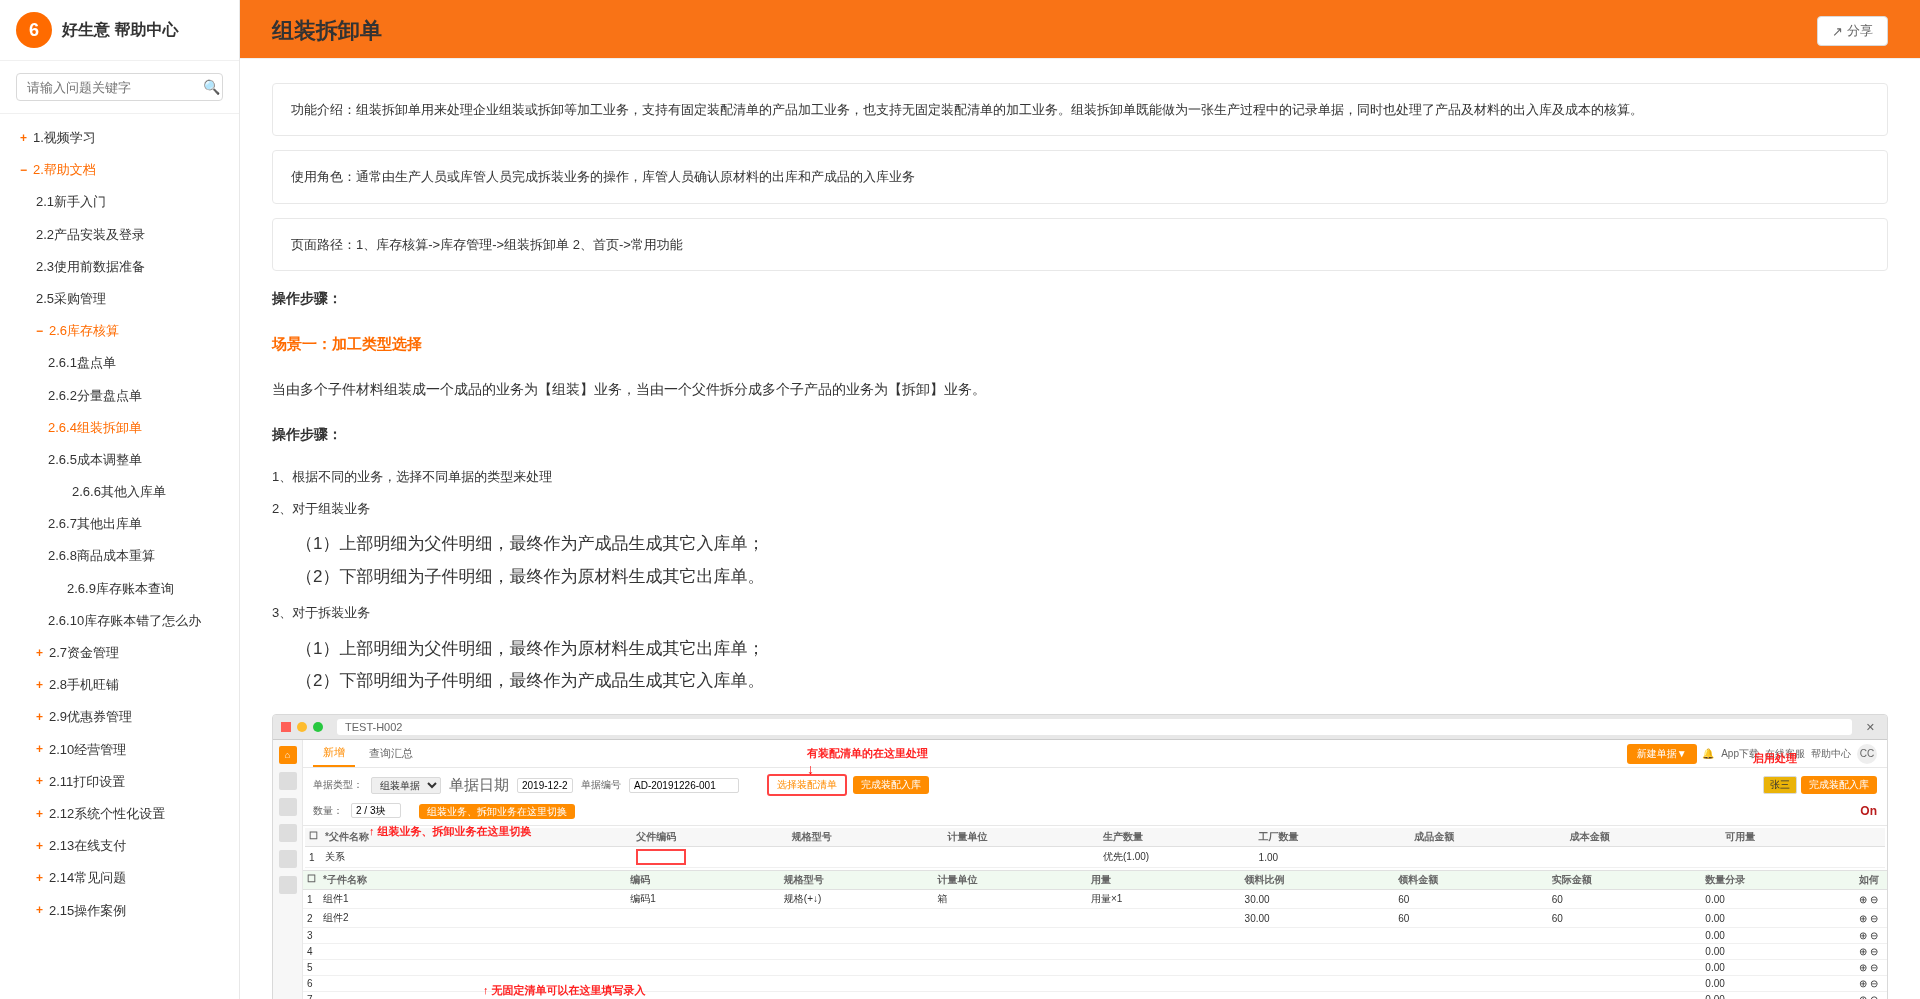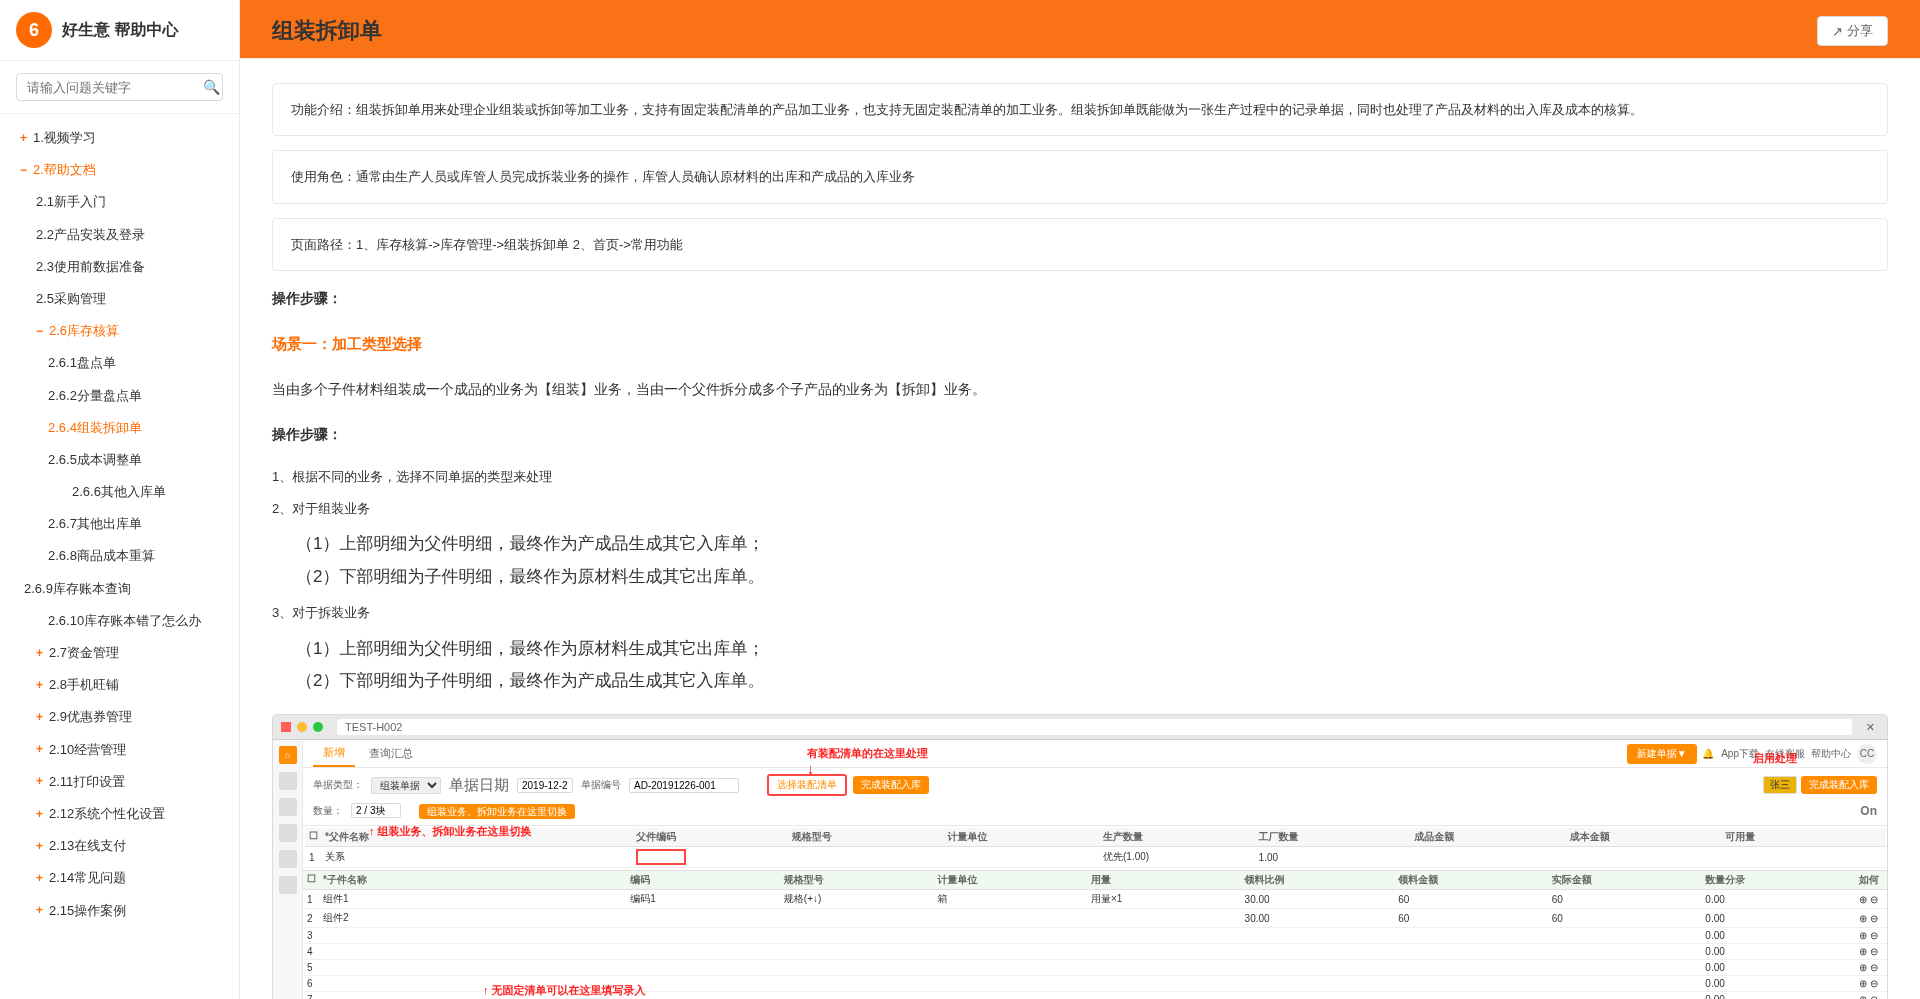--- a/index.html
+++ b/index.html
@@ -237,21 +237,21 @@
     </div>
     <div class="nav-item sub" style="padding-left: 72px;">
       <span>2.6.6其他入库单</span>
     </div>
     <div class="nav-item sub" style="padding-left: 48px;">
       <span>2.6.7其他出库单</span>
     </div>
     <div class="nav-item sub" style="padding-left: 48px;">
       <span>2.6.8商品成本重算</span>
     </div>
-    <div class="nav-item sub" style="padding-left: 24px;">
+    <div class="nav-item sub" style="padding-left: 67px;">
       <span>2.6.9库存账本查询</span>
     </div>
     <div class="nav-item sub" style="padding-left: 48px;">
       <span>2.6.10库存账本错了怎么办</span>
     </div>
     <div class="nav-item sub">
       <span class="plus-icon">+</span>
       <span>2.7资金管理</span>
     </div>
     <div class="nav-item sub">
@@ -454,21 +454,21 @@
                   <span>组装业务、拆卸业务在这里切换</span>
                 </span>
                 
                 <div style="position: absolute; bottom: -20px; left: -40px; color: #ff2222; font-size: 11px; font-weight: bold; white-space: nowrap;">
                   <span style="color: #ff0000;">↑</span>
                   <span>组装业务、拆卸业务在这里切换</span>
                 </div>
               </div>
 
               <div style="margin-left: auto; font-size: 10px; color: #333; display: flex; align-items: center; gap: 4px;">
-                <span style="font-size: 12px; font-weight: bold; color: #737373;">On</span>
+                <span style="font-size: 12px; font-weight: bold; color: #b91c1c;">On</span>
               </div>
             </div>
           </div>
 
           <div style="background: #fff; padding: 2px;">
             <div style="display: flex; background: #f7f7f7; border-bottom: 1px solid #e0e0e0; padding: 2px 4px; font-size: 10px; color: #666; font-weight: bold;">
               <span style="width: 16px;">☐</span>
               <span style="flex: 2;">*父件名称</span>
               <span style="flex: 1;">父件编码</span>
               <span style="flex: 1;">规格型号</span>

